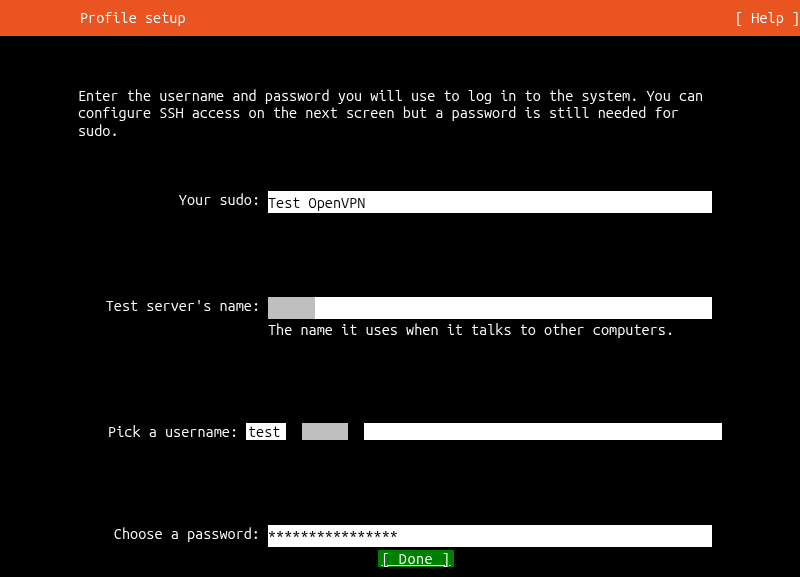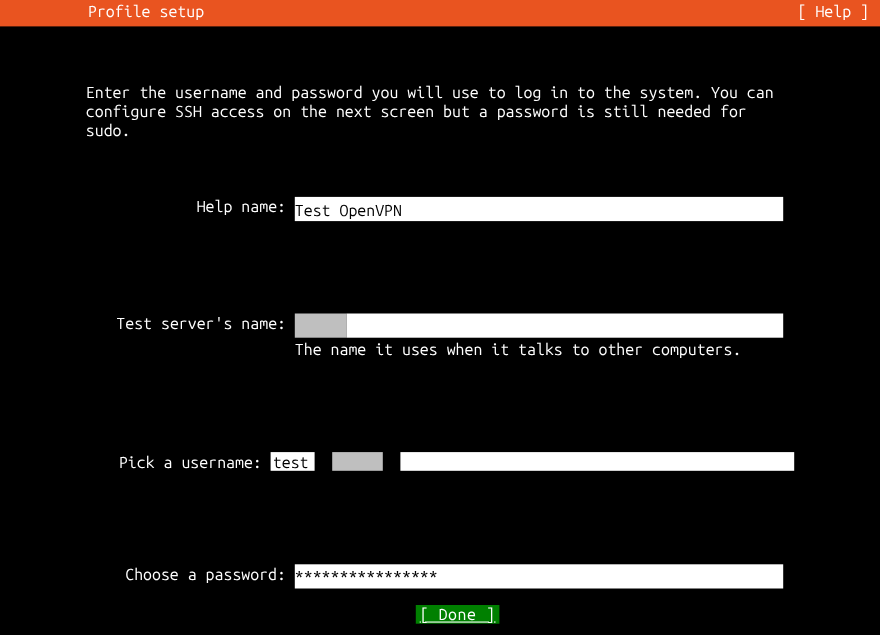--- a/index.html
+++ b/index.html
@@ -15,24 +15,25 @@
     }
     .screen {
       width: 800px;
       height: 577px;
       background: #000;
       position: relative;
     }
     .header {
       display: flex;
       justify-content: space-between;
+      align-items: center;
       background: #e95420; 
       color: #fff;
-      padding: 1px 10px 2px 10px;
-      height: 24px;
+      padding: 1px 0 2px 10px;
+      height: 36px;
     }
     .header .title { padding-left: 70px; }
     .content {
       padding: 16px 78px 0 78px;
       white-space: pre-wrap;
     }
     .instructions {
       color: #fff;
     }
     .form-row {
@@ -131,21 +132,21 @@
     <span class="title">Profile setup</span>
     <span>[ Help ]</span>
   </div>
 
   <div class="content">
     <div class="instructions">Enter the username and password you will use to log in to the system. You can
 configure SSH access on the next screen but a password is still needed for
 sudo.</div>
 
     <div class="form-row">
-      <div class="form-label">Help name:</div>
+      <div class="form-label">Your sudo:</div>
       <div class="field-col">
         <input class="tui-input" type="text" value="Test OpenVPN" style="">
       </div>
     </div>
 
     <div class="form-row">
       <div class="form-label">Test server's name:</div>
       <div class="field-col">
         <span class="input-pair">
           <input class="tui-input dim" type="text" value="" style="">

